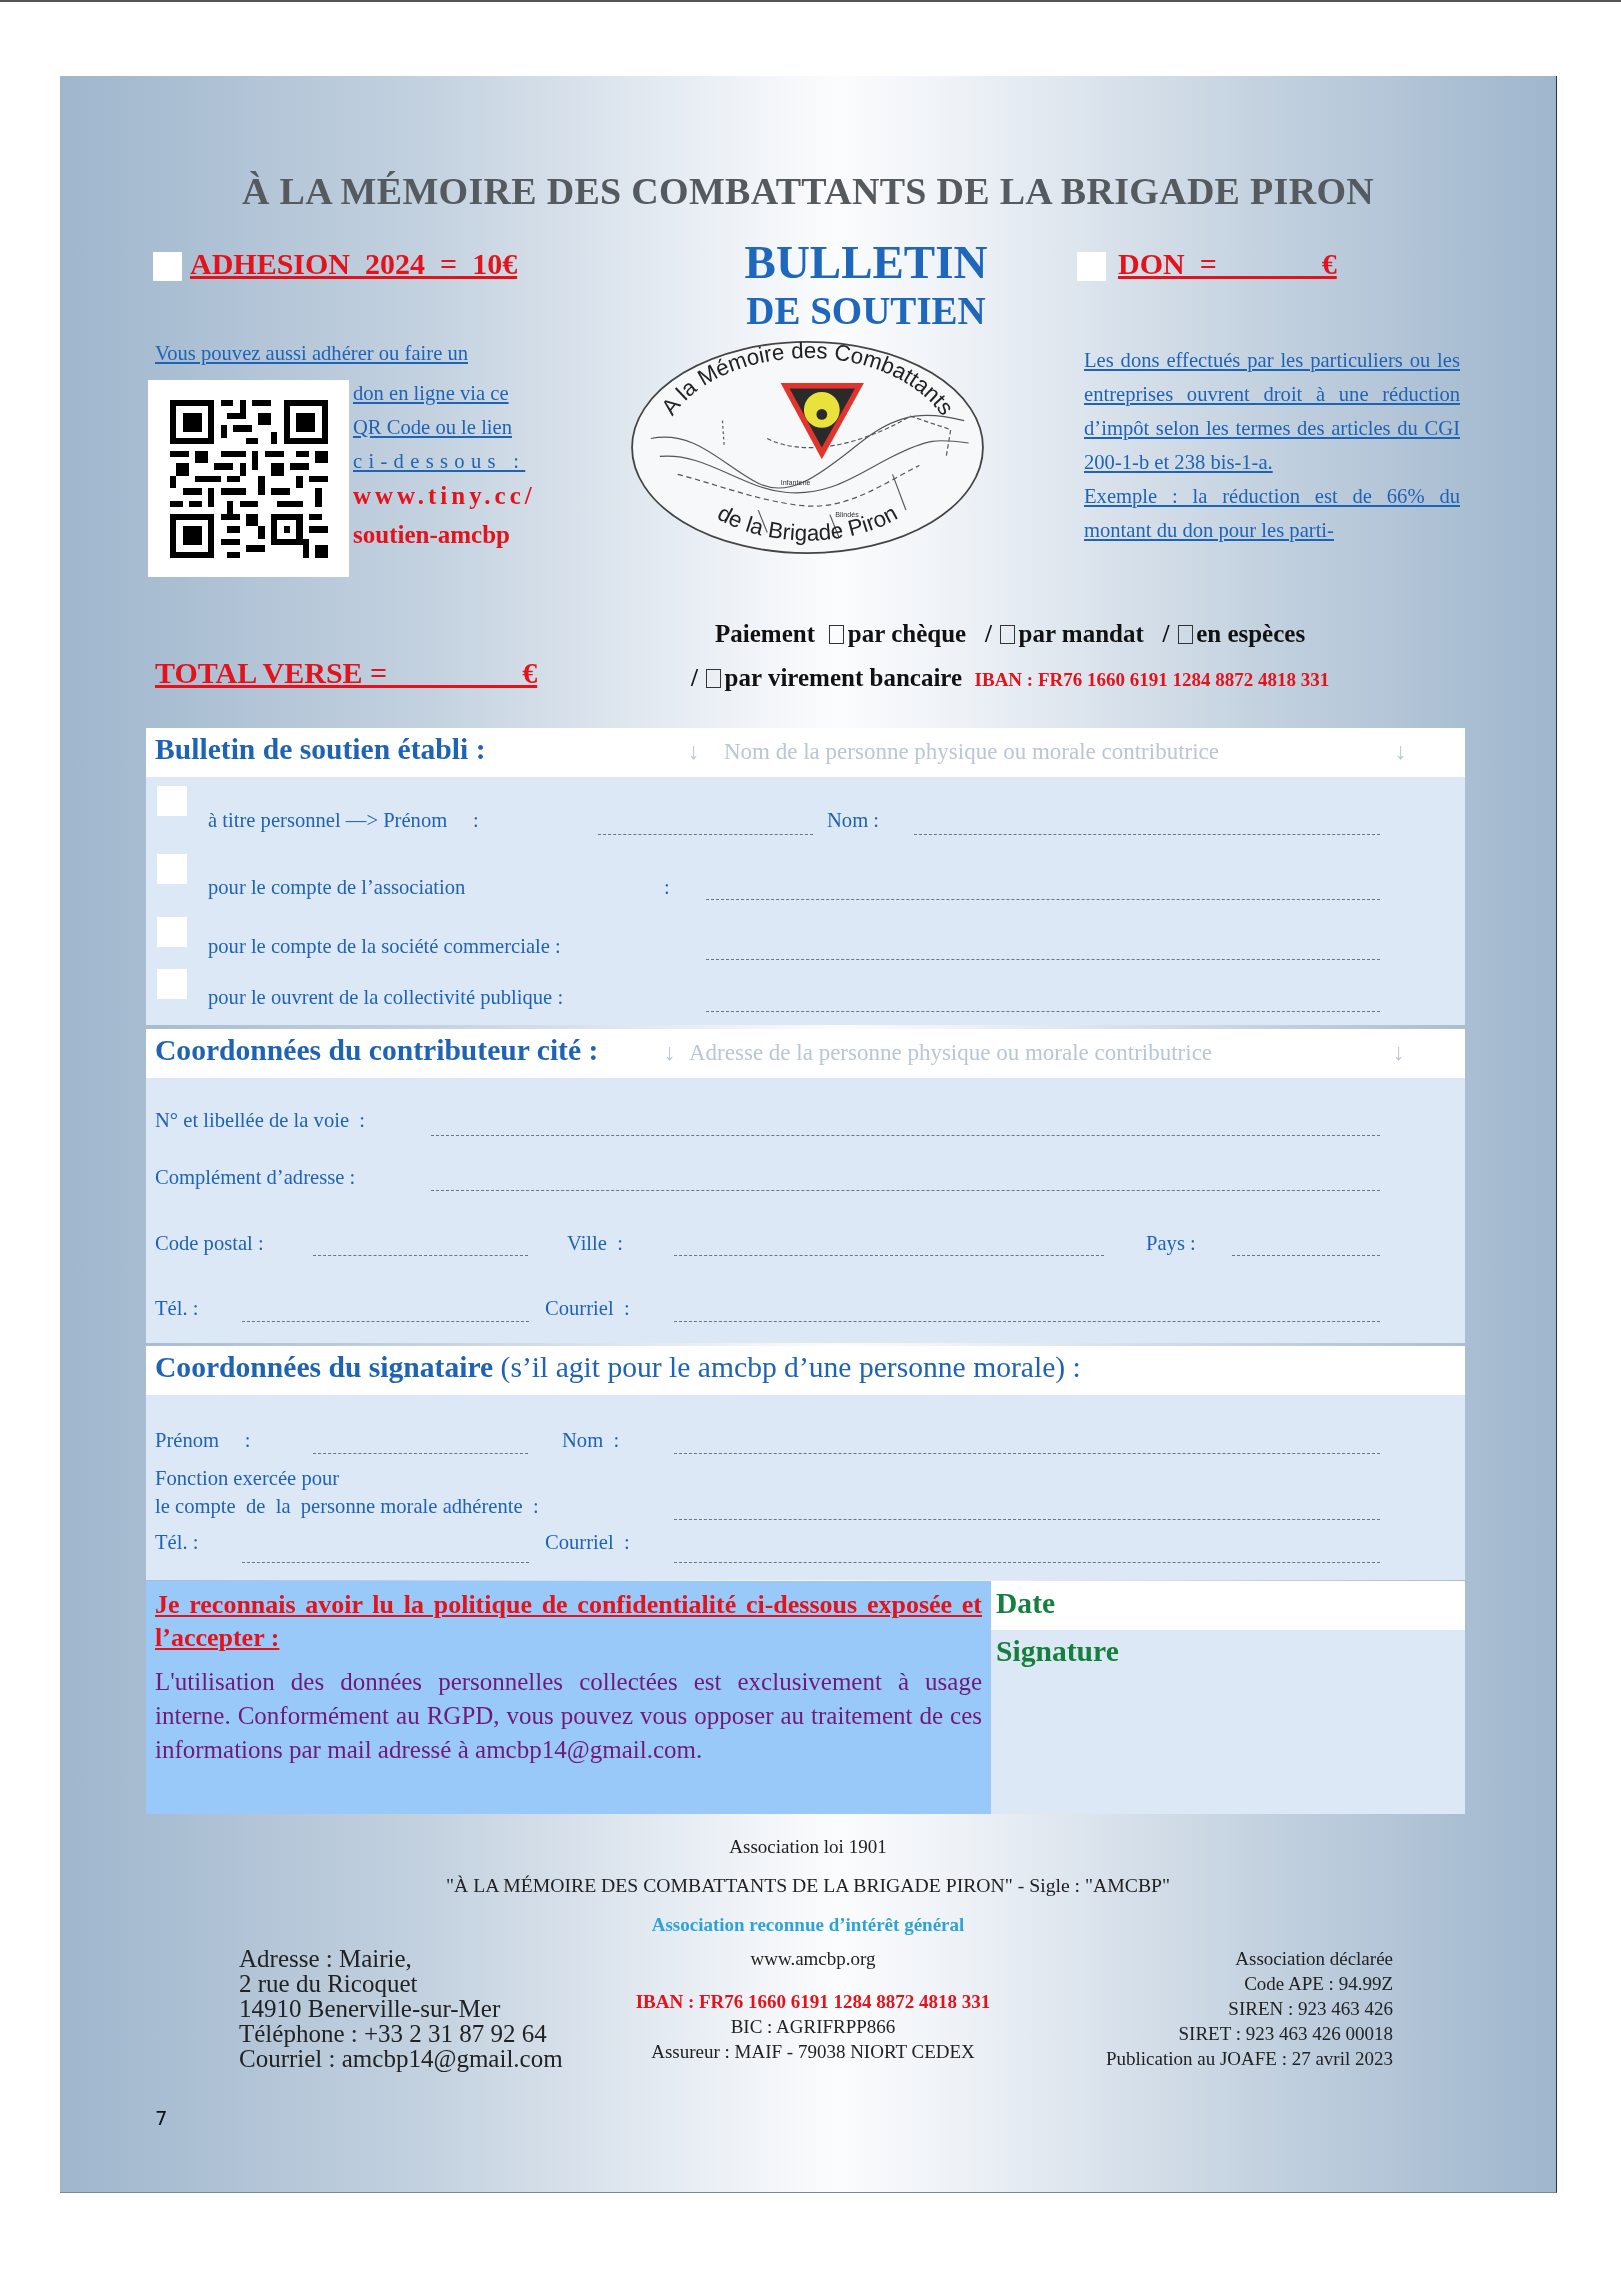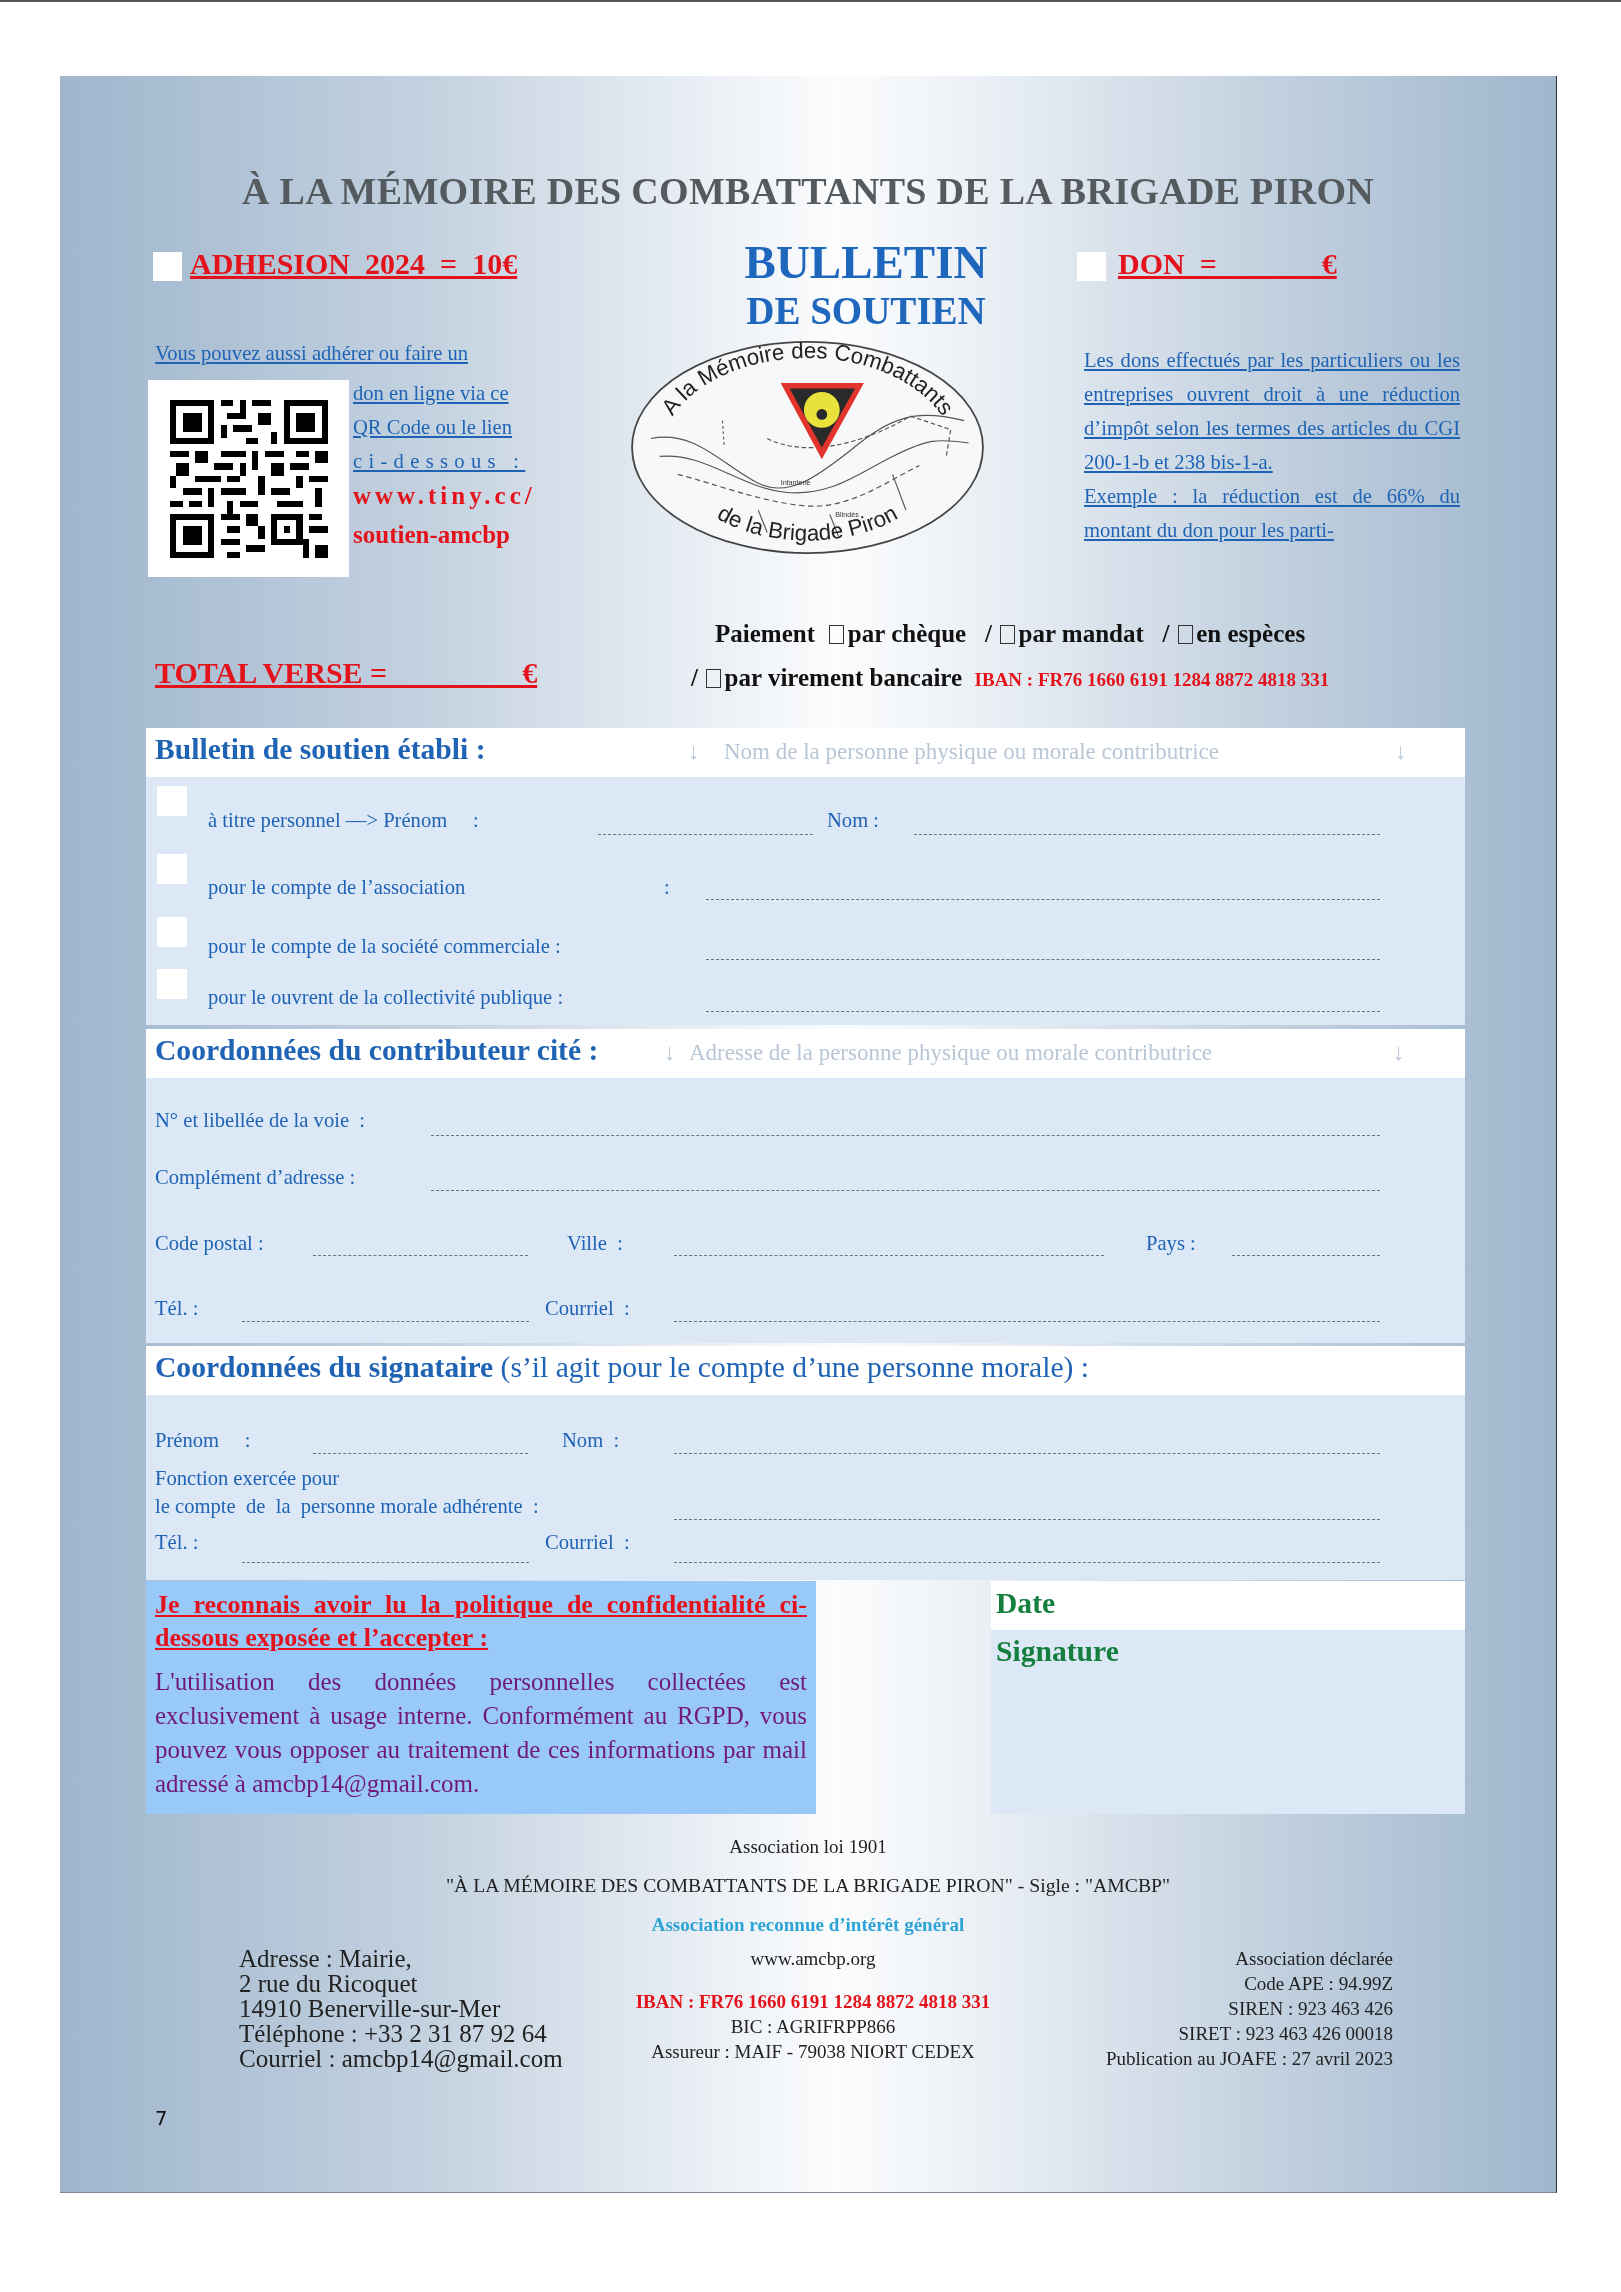--- a/index.html
+++ b/index.html
@@ -32,21 +32,21 @@
   .pay2 { left: 631px; top: 588px; font-size: 25px; font-weight: bold; color: #111; white-space: pre; }
   .pay2 .iban { color: #e3121b; font-size: 19px; }
   .sq { display: inline-block; width: 15px; height: 19px; border: 1.3px solid #333; vertical-align: -1.8px; margin: 0 3.6px 0 1.8px; }
   .section-head { left: 86px; width: 1319px; height: 49px; background: #ffffff; }
   .section-body { left: 86px; width: 1319px; background: #dce8f5; }
   .sh-title { position: absolute; left: 9px; top: 5.4px; font-size: 29.6px; font-weight: bold; color: #1f63b5; white-space: pre; }
   .sh-hint { position: absolute; top: 10.7px; font-size: 23px; color: #b8c6d6; white-space: pre; }
   .lbl { position: absolute; font-size: 20.6px; color: #1f63b5; white-space: pre; }
   .line { position: absolute; border-bottom: 1.8px dashed #6b7580; height: 1.8px; }
   .fcb { position: absolute; width: 30px; height: 30px; background: #ffffff; }
-  .privacy { left: 86px; top: 1505px; width: 670px; height: 233px; background: #99c9f8; padding: 7.2px 9px; }
+  .privacy { left: 86px; top: 1505px; width: 845px; height: 233px; background: #99c9f8; padding: 7.2px 9px; }
   .privacy .ph { font-size: 26px; color: #e3121b; text-decoration: underline; font-weight: bold; line-height: 33px; text-align: justify; text-align-last: left; }
   .privacy .pb { font-size: 25px; color: #701a75; line-height: 34px; text-align: justify; margin-top: 10.7px; }
   .date-box { left: 931px; top: 1505px; width: 474px; height: 49px; background: #fff; }
   .sig-box { left: 931px; top: 1554px; width: 474px; height: 184px; background: #dce8f5; font-family: Liberation Serif, serif; }
   .ds-label { position: absolute; left: 5px; font-size: 29.6px; font-weight: bold; color: #15803d; }
   .foot { font-size: 19px; color: #222; white-space: pre; }
   .foot-c { left: 0; width: 100%; text-align: center; }
   .foot-left { left: 179px; top: 1870px; font-size: 25px; line-height: 25px; color: #222; }
   .foot-mid { left: 502px; width: 502px; text-align: center; top: 1870px; font-size: 19px; line-height: 25px; color: #222; }
   .foot-right { left: 958px; width: 375px; text-align: right; top: 1870px; font-size: 19px; line-height: 25px; color: #222; }
@@ -229,21 +229,21 @@
     <div class="line" style="left:528px; top:176px; width:430px;"></div>
     <div class="lbl" style="left:1000px; top:154px;">Pays :</div>
     <div class="line" style="left:1086px; top:176px; width:148px;"></div>
     <div class="lbl" style="left:9px; top:219px;">Tél. :</div>
     <div class="line" style="left:96px; top:242px; width:287px;"></div>
     <div class="lbl" style="left:399px; top:219px;">Courriel  :</div>
     <div class="line" style="left:528px; top:242px; width:706px;"></div>
   </div>
 
   <div class="abs section-head" style="top:1270px;">
-    <span class="sh-title"><span>Coordonnées du signataire</span> <span style="font-weight:normal;">(s’il agit pour le compte d’une personne morale) :</span></span>
+    <span class="sh-title"><span>Coordonnées du signataire</span> <span style="font-weight:normal;">(s’il agit pour le amcbp d’une personne morale) :</span></span>
   </div>
   <div class="abs section-body" style="top:1319px; height:185px;">
     <div class="lbl" style="left:9px; top:34px;">Prénom     :</div>
     <div class="line" style="left:167px; top:57px; width:215px;"></div>
     <div class="lbl" style="left:416px; top:34px;">Nom  :</div>
     <div class="line" style="left:528px; top:57px; width:706px;"></div>
     <div class="lbl" style="left:9px; top:72px;">Fonction exercée pour</div>
     <div class="lbl" style="left:9px; top:100px;">le compte  de  la  personne morale adhérente  :</div>
     <div class="line" style="left:528px; top:123px; width:706px;"></div>
     <div class="lbl" style="left:9px; top:136px;">Tél. :</div>

